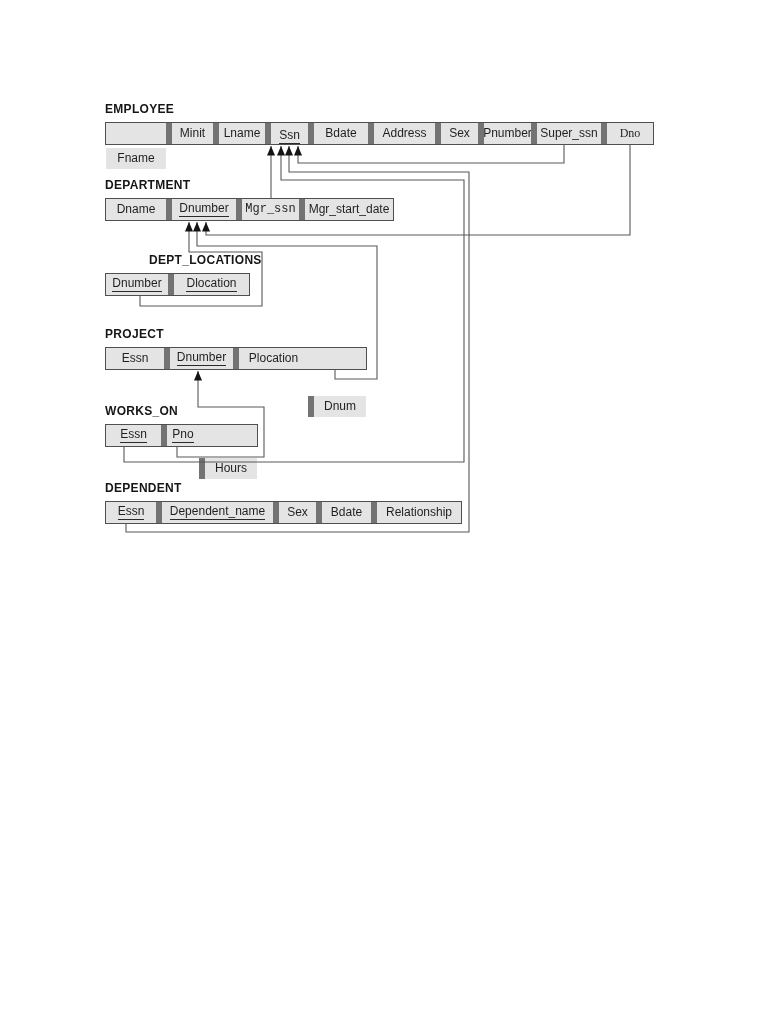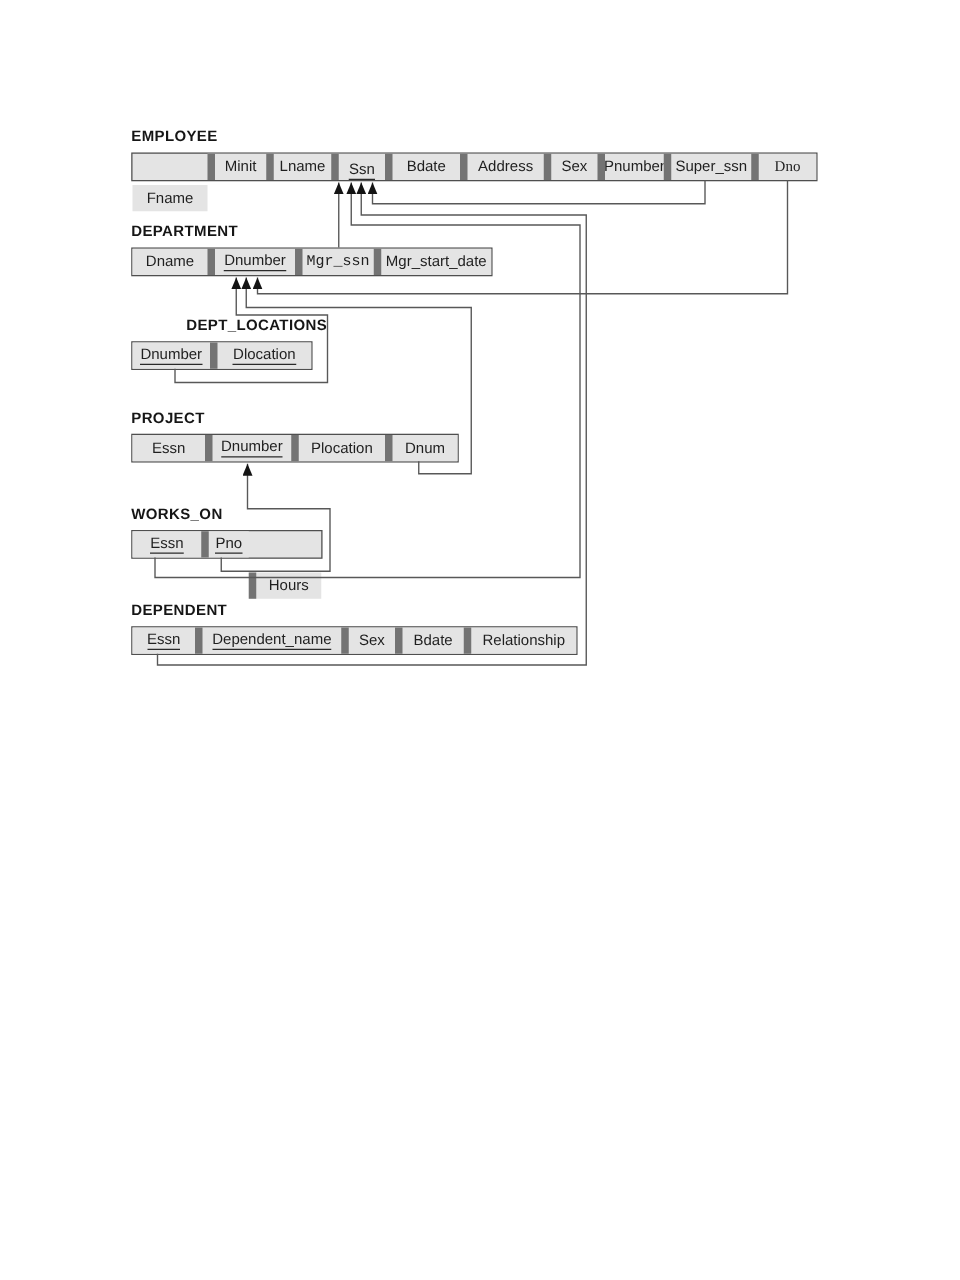--- a/index.html
+++ b/index.html
@@ -132,21 +132,21 @@
       <div class="tbl-row" style="left: 105px; top: 347px;">
         <div class="cell" style="width: 58px;">
           <span class="lbl">Essn</span>
         </div>
         <div class="cell" style="width: 69px;">
           <span class="lbl pk">Dnumber</span>
         </div>
         <div class="cell" style="width: 75px;">
           <span class="lbl">Plocation</span>
         </div>
-        <div class="cell" style="width: 58px;">
+        <div class="cell" style="width: 58px; margin-top: 48px;">
           <span class="lbl">Dnum</span>
         </div>
       </div>
       <div class="tbl-label" style="left: 105px; top: 404px;">WORKS_ON</div>
       <div class="tbl-row" style="left: 105px; top: 424px;">
         <div class="cell" style="width: 55px;">
           <span class="lbl pk">Essn</span>
         </div>
         <div class="cell" style="width: 38px;">
           <span class="lbl pk">Pno</span>

